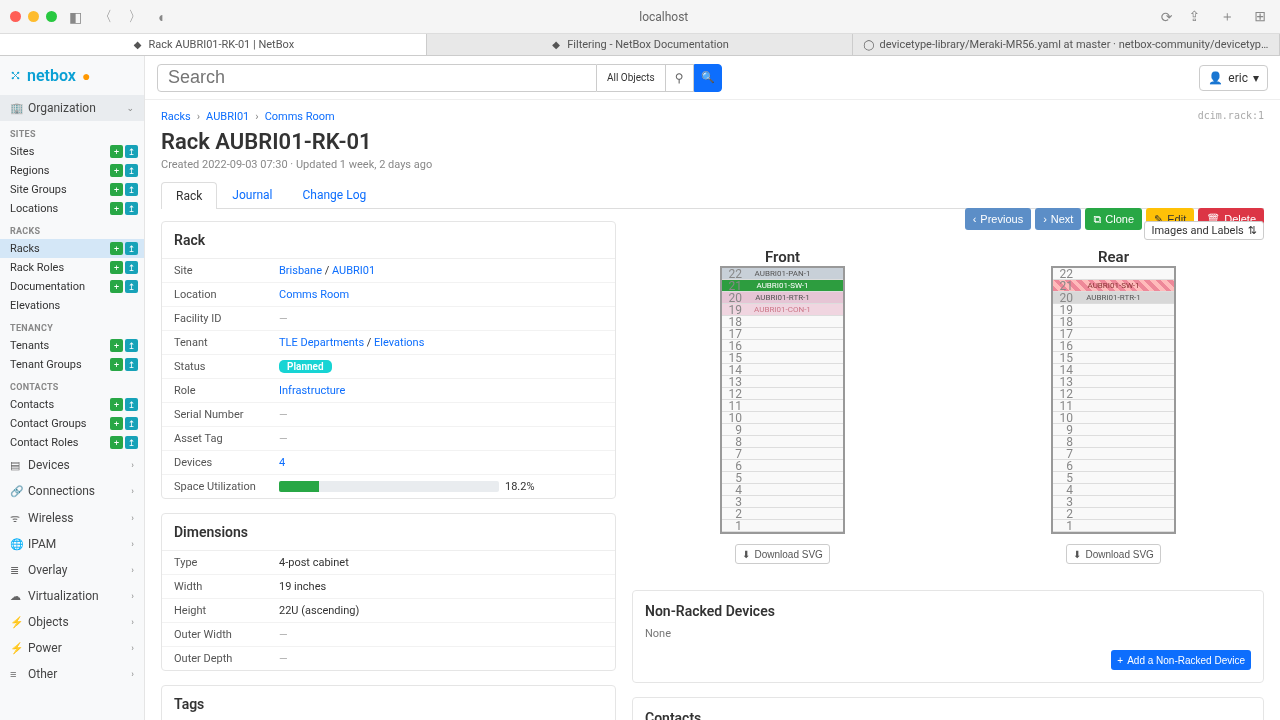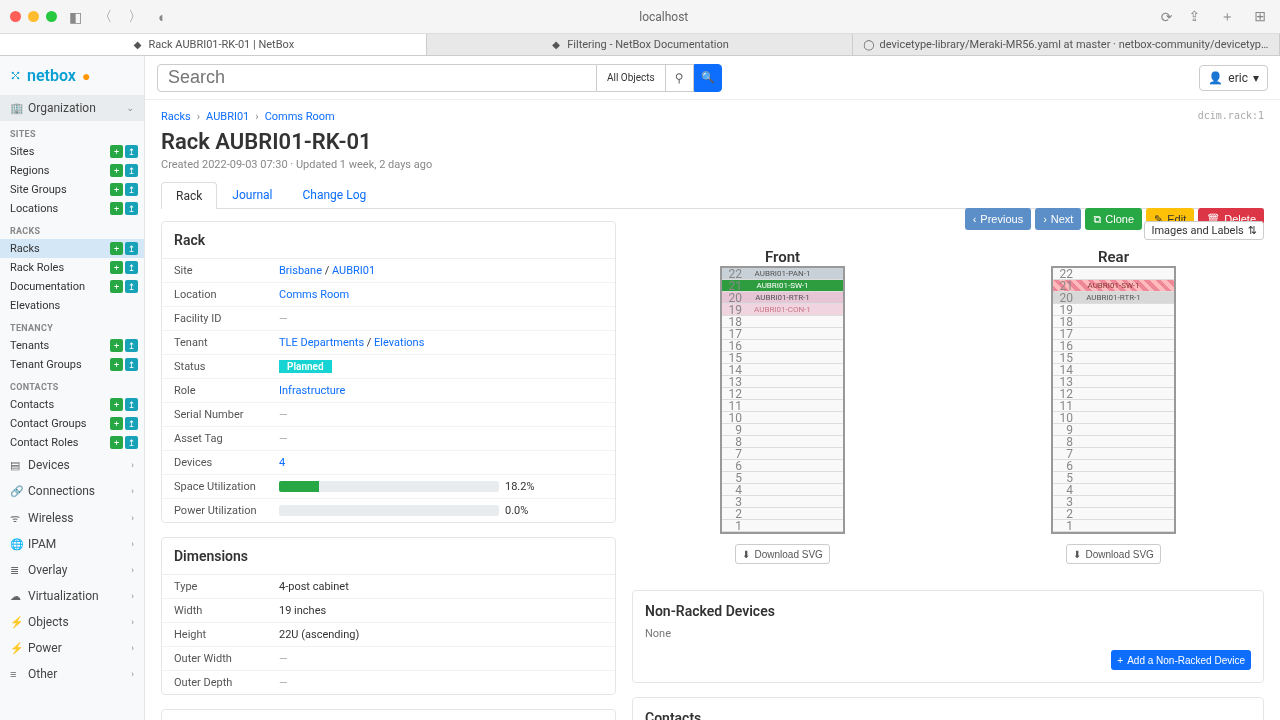--- a/index.html
+++ b/index.html
@@ -76,21 +76,21 @@
 
 .card { border: 1px solid #e5e5e5; border-radius: 4px; margin-bottom: 14px; background: #fff; }
 .card-hdr { padding: 10px 12px; font-size: 14px; font-weight: 600; border-bottom: 1px solid #eee; }
 .kv-row { display: flex; padding: 5px 12px; font-size: 11px; border-bottom: 1px solid #f2f2f2; }
 .kv-row:last-child { border-bottom: none; }
 .kv-key { width: 105px; color: #555; }
 .kv-val { flex: 1; color: #333; }
 .kv-val a { color: #0d6efd; text-decoration: none; }
 .kv-val .dash { color: #aaa; }
 
-.badge { display: inline-block; padding: 1px 8px; border-radius: 0; font-size: 10px; font-weight: 600; }
+.badge { display: inline-block; padding: 1px 8px; border-radius: 5px; font-size: 10px; font-weight: 600; }
 .badge-planned { background: #17d4d4; color: #fff; }
 
 .progress { height: 11px; background: #e9ecef; border-radius: 2px; overflow: hidden; flex: 1; max-width: 220px; }
 .progress-bar { height: 100%; background: #28a745; }
 
 .elev-hdr { display: flex; justify-content: flex-end; margin-bottom: 8px; }
 .view-select { border: 1px solid #ccc; border-radius: 3px; padding: 2px 6px; font-size: 11px; background: #fff; display: flex; align-items: center; gap: 4px; }
 
 .elevations { display: flex; gap: 30px; justify-content: space-around; }
 .elev-col { display: flex; flex-direction: column; align-items: center; }
@@ -416,29 +416,20 @@
               </div>
             <div class="kv-row">
                 <div class="kv-key">Space Utilization</div>
                 <div class="kv-val" style="display:flex;align-items:center;gap:6px">
                   <div class="progress">
                     <div class="progress-bar" id="space-bar" style="width: 18.2%;"></div>
                   </div>
                   <span>18.2%</span>
                 </div>
               </div>
-            <div class="kv-row">
-                <div class="kv-key">Power Utilization</div>
-                <div class="kv-val" style="display:flex;align-items:center;gap:6px">
-                  <div class="progress">
-                    <div class="progress-bar" id="power-bar" style="background: rgb(108, 117, 125); width: 0%;"></div>
-                  </div>
-                  <span>0.0%</span>
-                </div>
-              </div>
           </div>
 
           <div class="card">
             <div class="card-hdr">Dimensions</div>
             <div class="kv-row">
                 <div class="kv-key">Type</div>
                 <div class="kv-val">4-post cabinet</div>
               </div>
             <div class="kv-row">
                 <div class="kv-key">Width</div>

